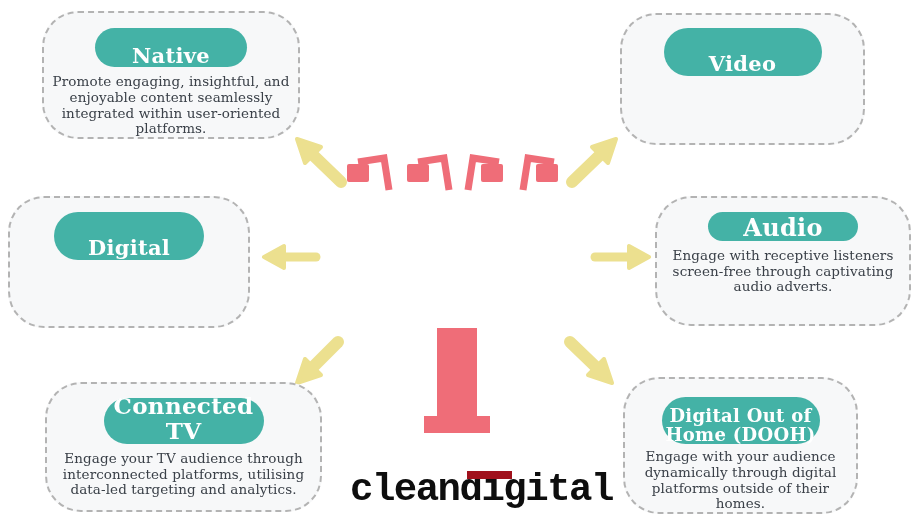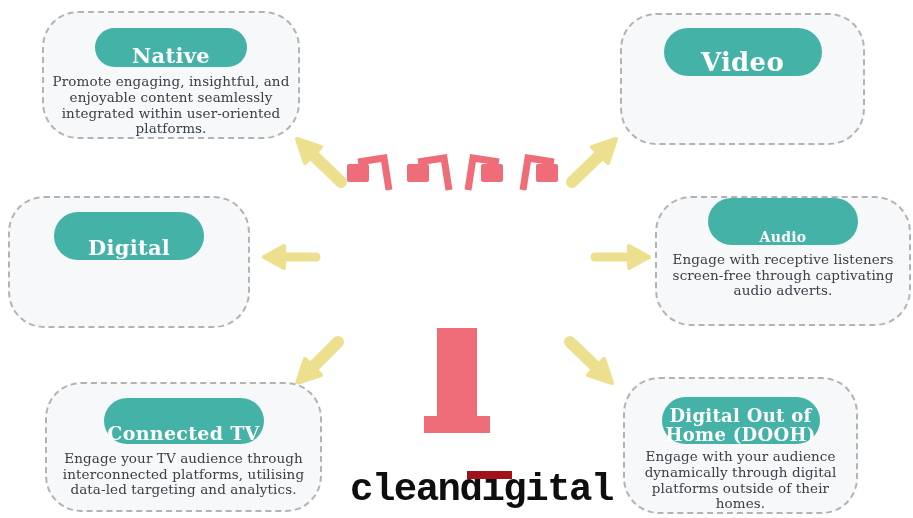--- a/index.html
+++ b/index.html
@@ -27,29 +27,29 @@
     font-weight:bold;letter-spacing:.3px;
   }
   .pill span{display:block;line-height:1.08;}
   .desc{
     margin:7px 0 0 0;text-align:center;color:var(--text,#3a4048);
     font-size:13.5px;line-height:1.16;letter-spacing:.1px;
   }
   .card-native{left:42px;top:11px;width:258px;height:128px;}
   .card-native .pill{margin-top:15px;width:152px;height:47px;font-size:21px;}
   .card-video{left:620px;top:13px;width:245px;height:132px;}
-  .card-video .pill{margin-top:13px;width:158px;height:48px;font-size:26px;}
+  .card-video .pill{margin-top:13px;width:158px;height:48px;font-size:21px;}
   .card-video .desc{margin-top:6px;}
   .card-display{left:8px;top:196px;width:242px;height:132px;}
   .card-display .pill{margin-top:14px;width:150px;height:48px;font-size:21px;}
   .card-display .desc{font-size:13px;}
   .card-audio{left:655px;top:196px;width:256px;height:130px;}
-  .card-audio .pill{width:150px;height:47px;font-size:14px;}
+  .card-audio .pill{margin-top:14px;width:150px;height:29px;font-size:24px;}
   .card-connected-tv{left:45px;top:382px;width:277px;height:130px;}
-  .card-connected-tv .pill{margin-top:14px;width:160px;height:46px;font-size:19px;}
+  .card-connected-tv .pill{margin-top:14px;width:160px;height:46px;font-size:23px;}
   .card-dooh{left:623px;top:377px;width:235px;height:137px;}
   .card-dooh .pill{margin-top:18px;width:154px;height:56px;font-size:18px;padding:0 2px;}
   .card-dooh .desc{margin-top:5px;}
   
   #billboard{
     position:absolute;z-index:3;left:320px;top:190px;width:274px;height:140px;
     box-sizing:border-box;background:var(--billboard-fill,#e4596a);
     border:8px solid var(--billboard-frame,#dd3e4e);
     display:flex;align-items:center;justify-content:center;
   }

